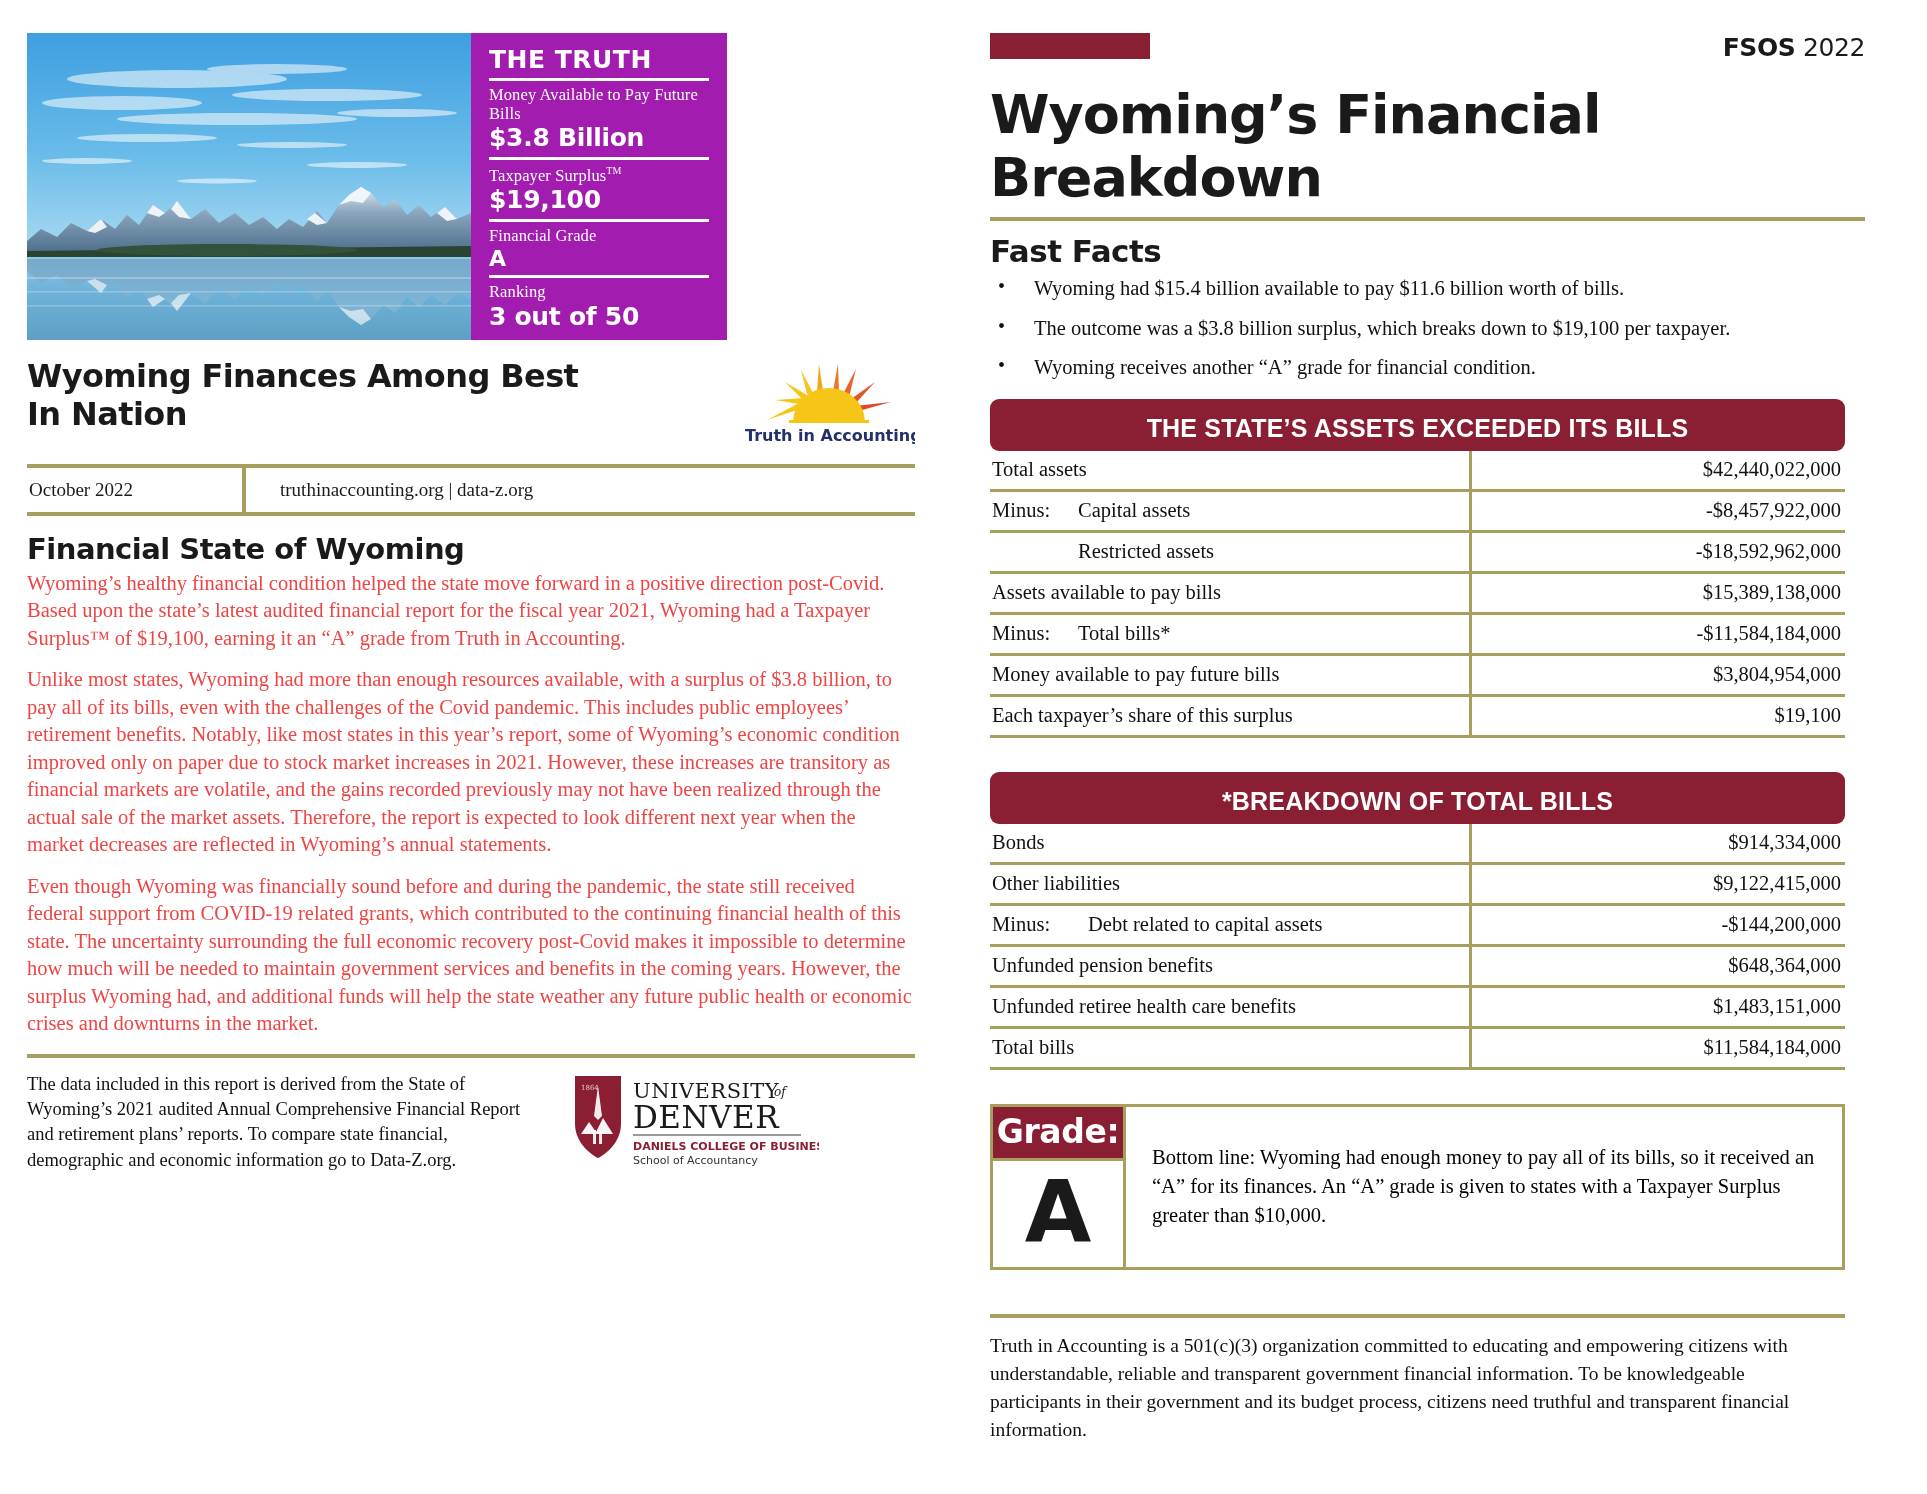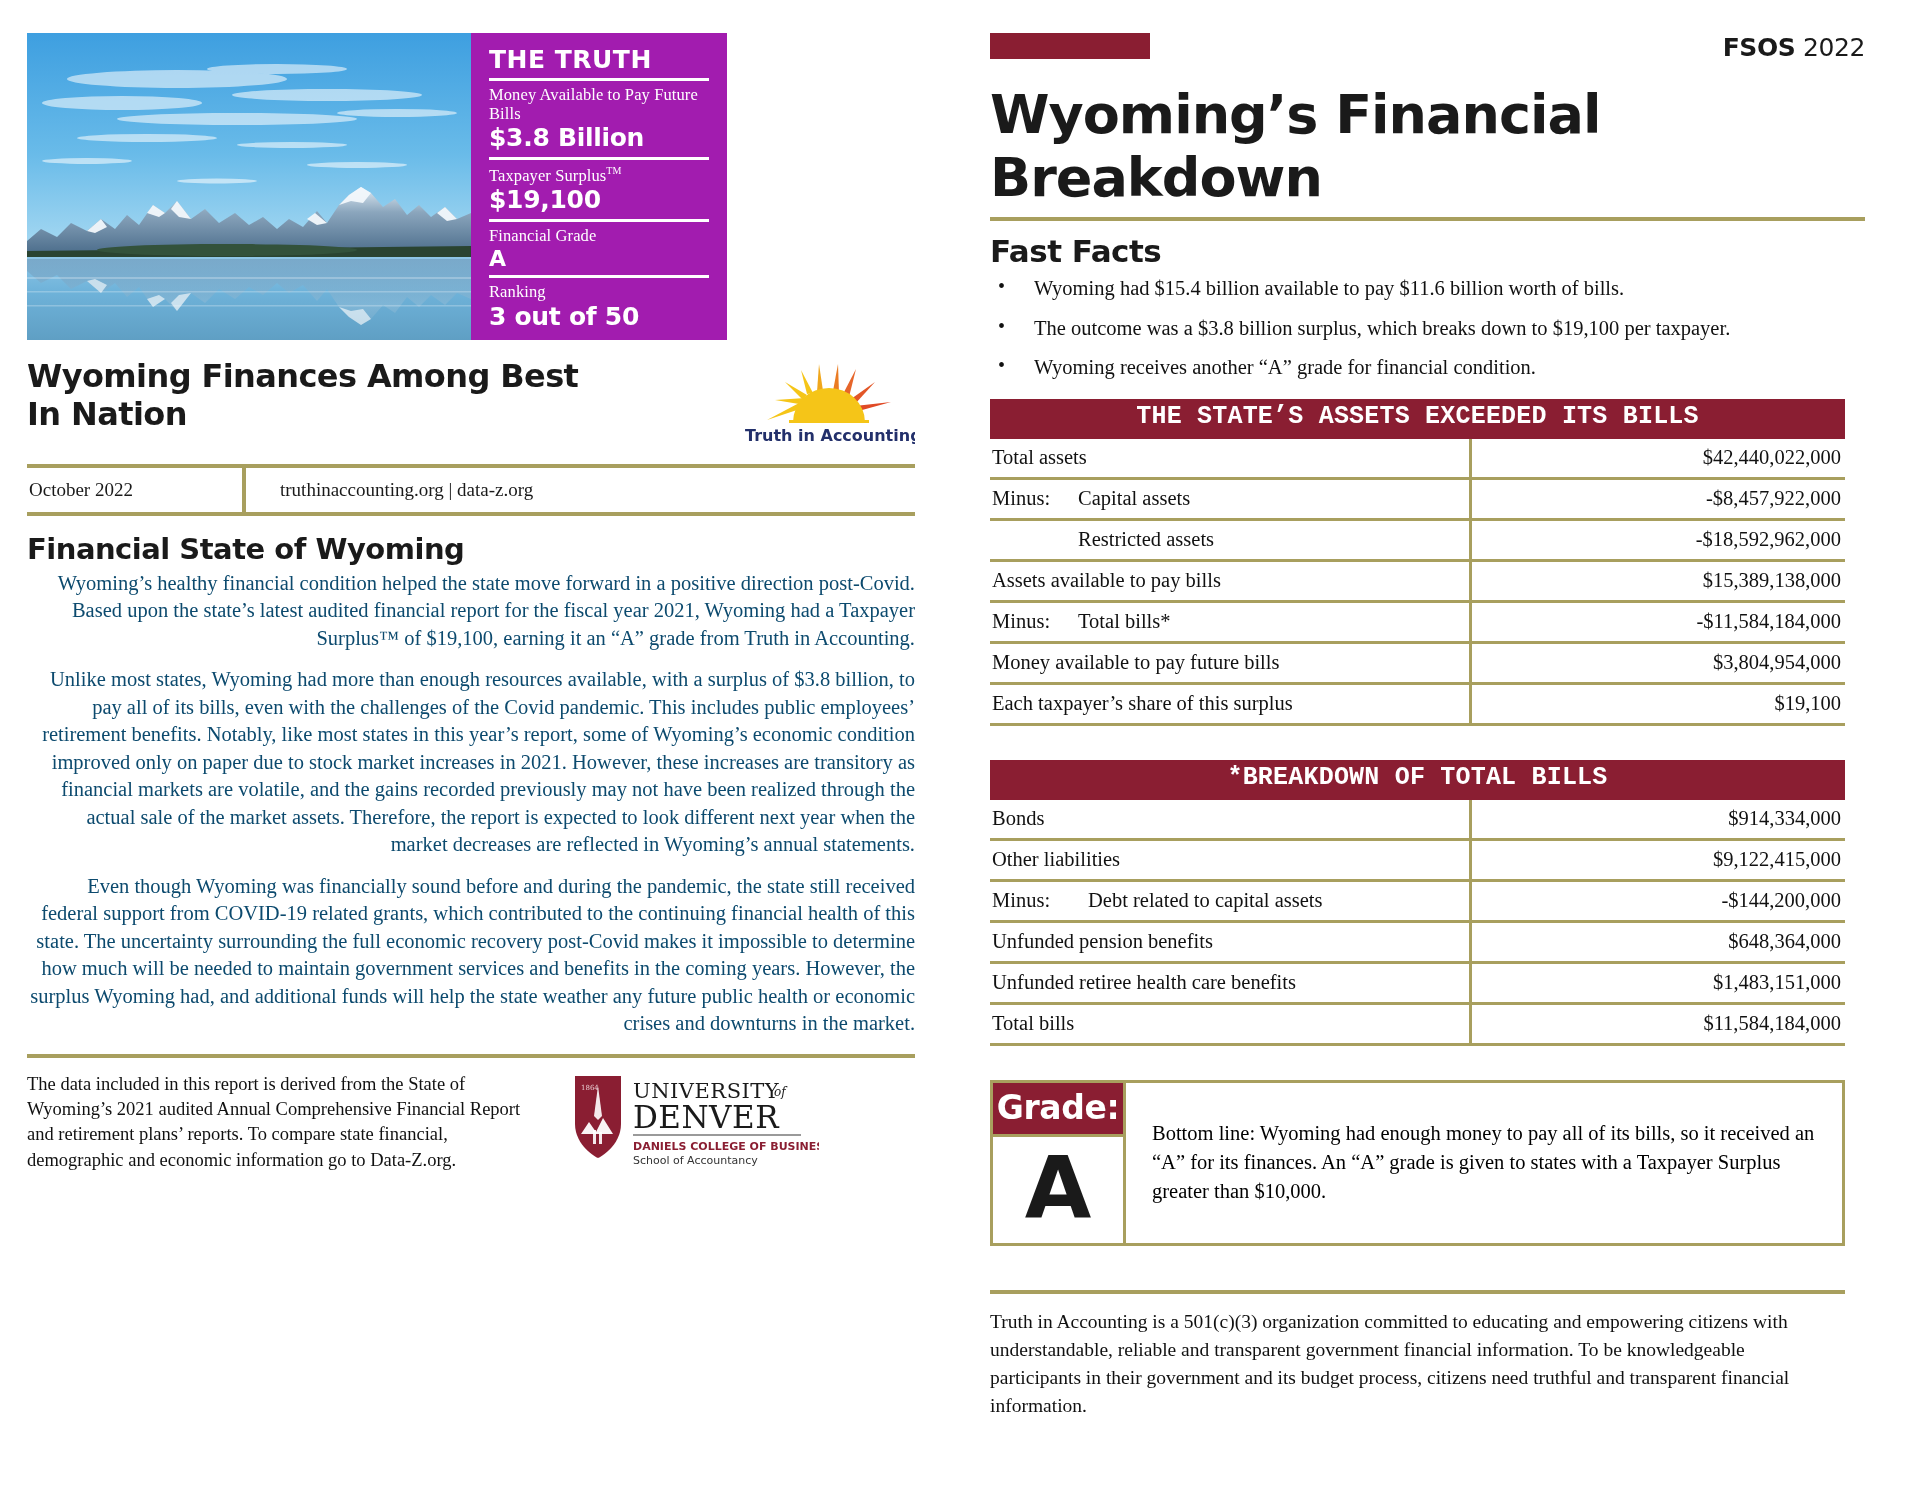--- a/index.html
+++ b/index.html
@@ -110,23 +110,23 @@
     font-weight: bold;
     font-size: 29px;
     color: #1a1a1a;
     letter-spacing: -0.5px;
     margin-top: 16px;
     margin-bottom: 4px;
   }
   .body-p {
     font-size: 20.5px;
     line-height: 1.34;
-    color: #0c4a6e;
+    color: #ef4444;
     margin-bottom: 14px;
-    text-align: right;
+    text-align: left;
   }
 
   .left-footer-rule {
     border-top: 4px solid #A89F5E;
     margin-top: 16px;
   }
   .left-footer {
     display: flex;
     margin-top: 14px;
   }
@@ -198,25 +198,26 @@
     font-size: 20px;
     color: #111;
   }
 
   
   .fin-table { width: 855px; margin-top: 18px; }
   .ft-head {
     background: #8A1E32;
     color: #ffffff;
     text-align: center;
-    font-family: Liberation Mono, monospace;
+    font-family: Liberation Sans, sans-serif;
     font-weight: bold;
     font-size: 25px;
     letter-spacing: 0.2px;
-    padding: 3px 0 8px 0;
+    padding: 15px 0 8px 0;
+    border-radius: 9px;
   }
   .ft-rows { width: 100%; border-collapse: collapse; }
   .ft-rows tr { border-bottom: 3px solid #A89F5E; }
   .ft-rows tr:last-child { border-bottom: 3px solid #A89F5E; }
   .ft-rows td {
     font-family: "Liberation Serif", serif;
     font-size: 20.5px;
     color: #111111;
     padding: 7px 2px 8px 2px;
     vertical-align: middle;

